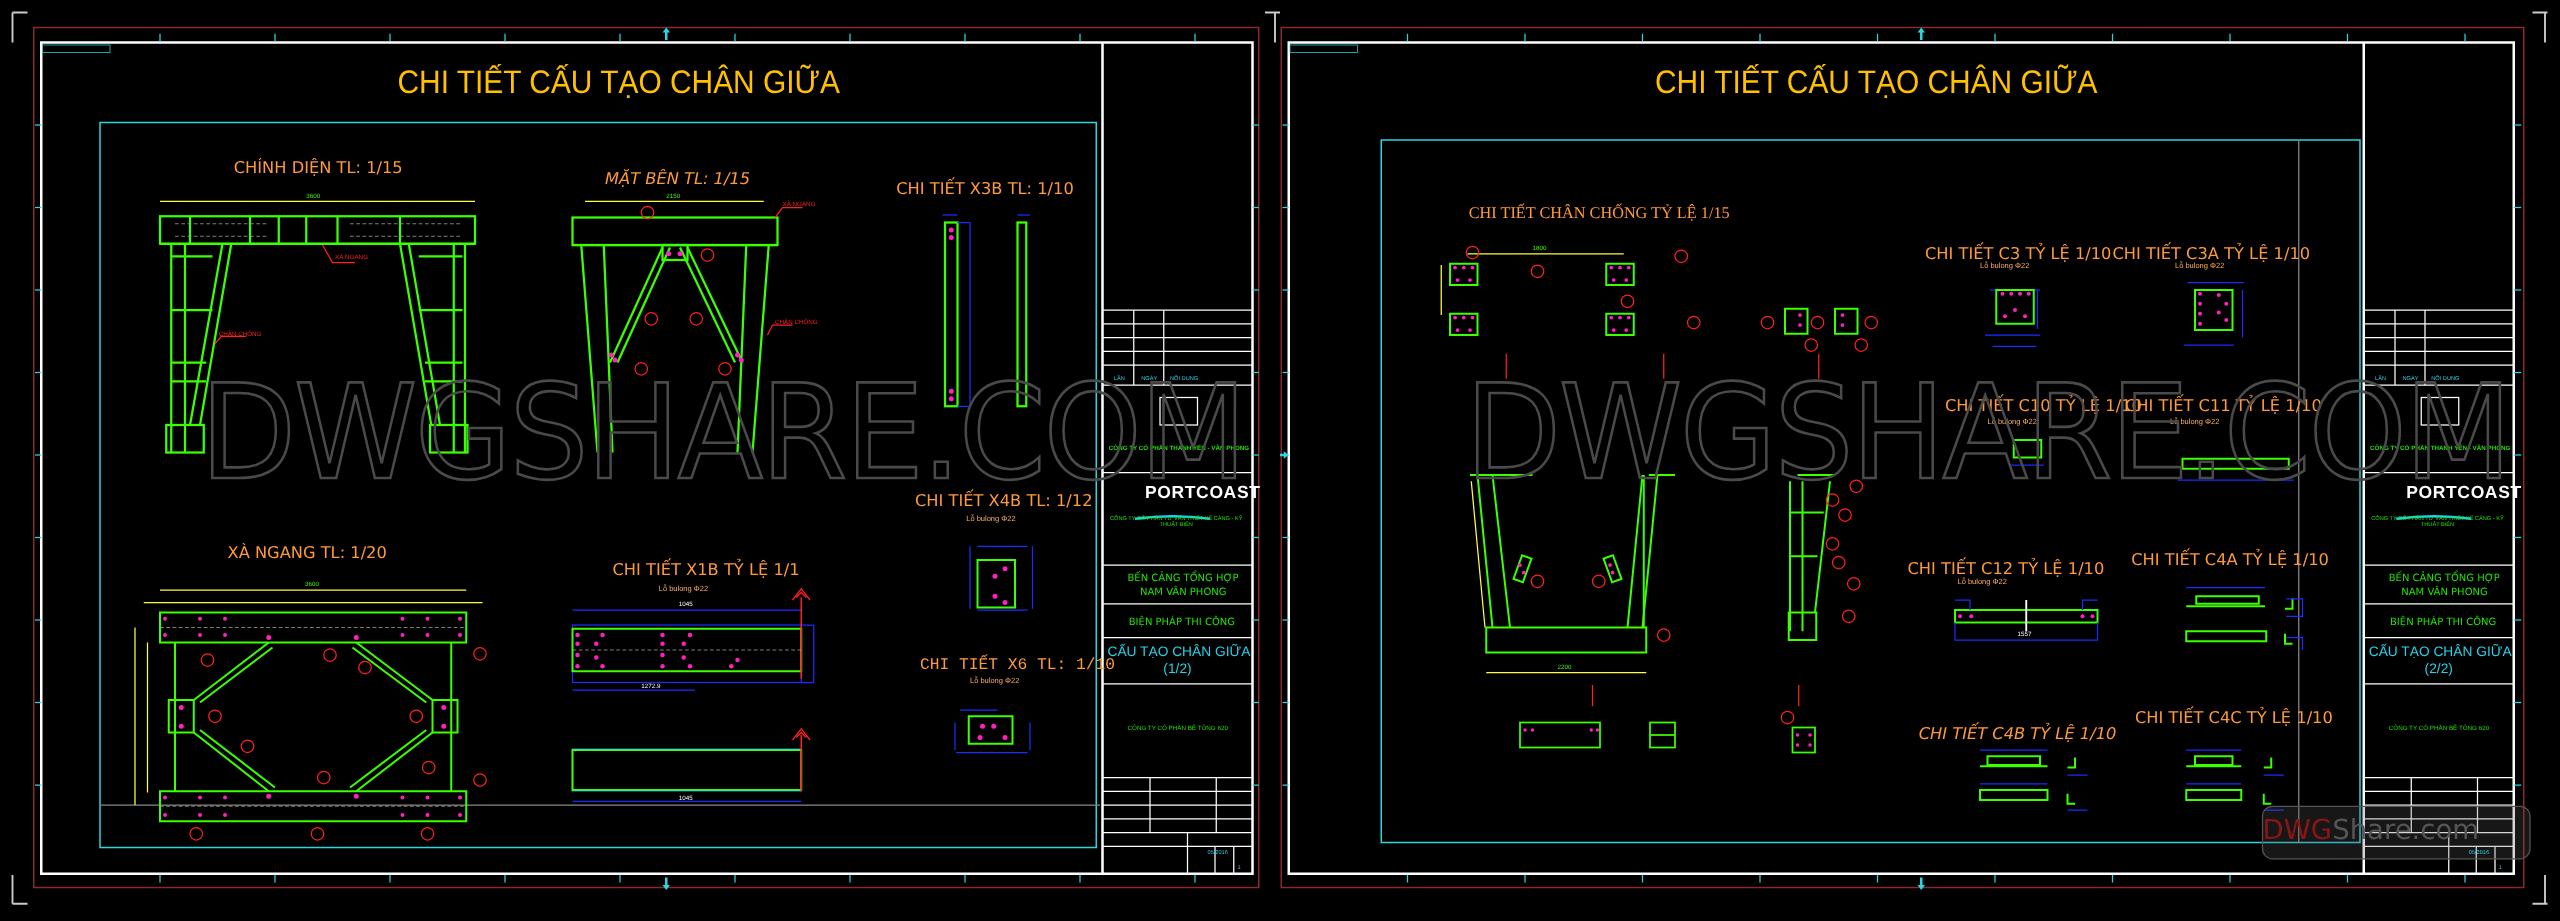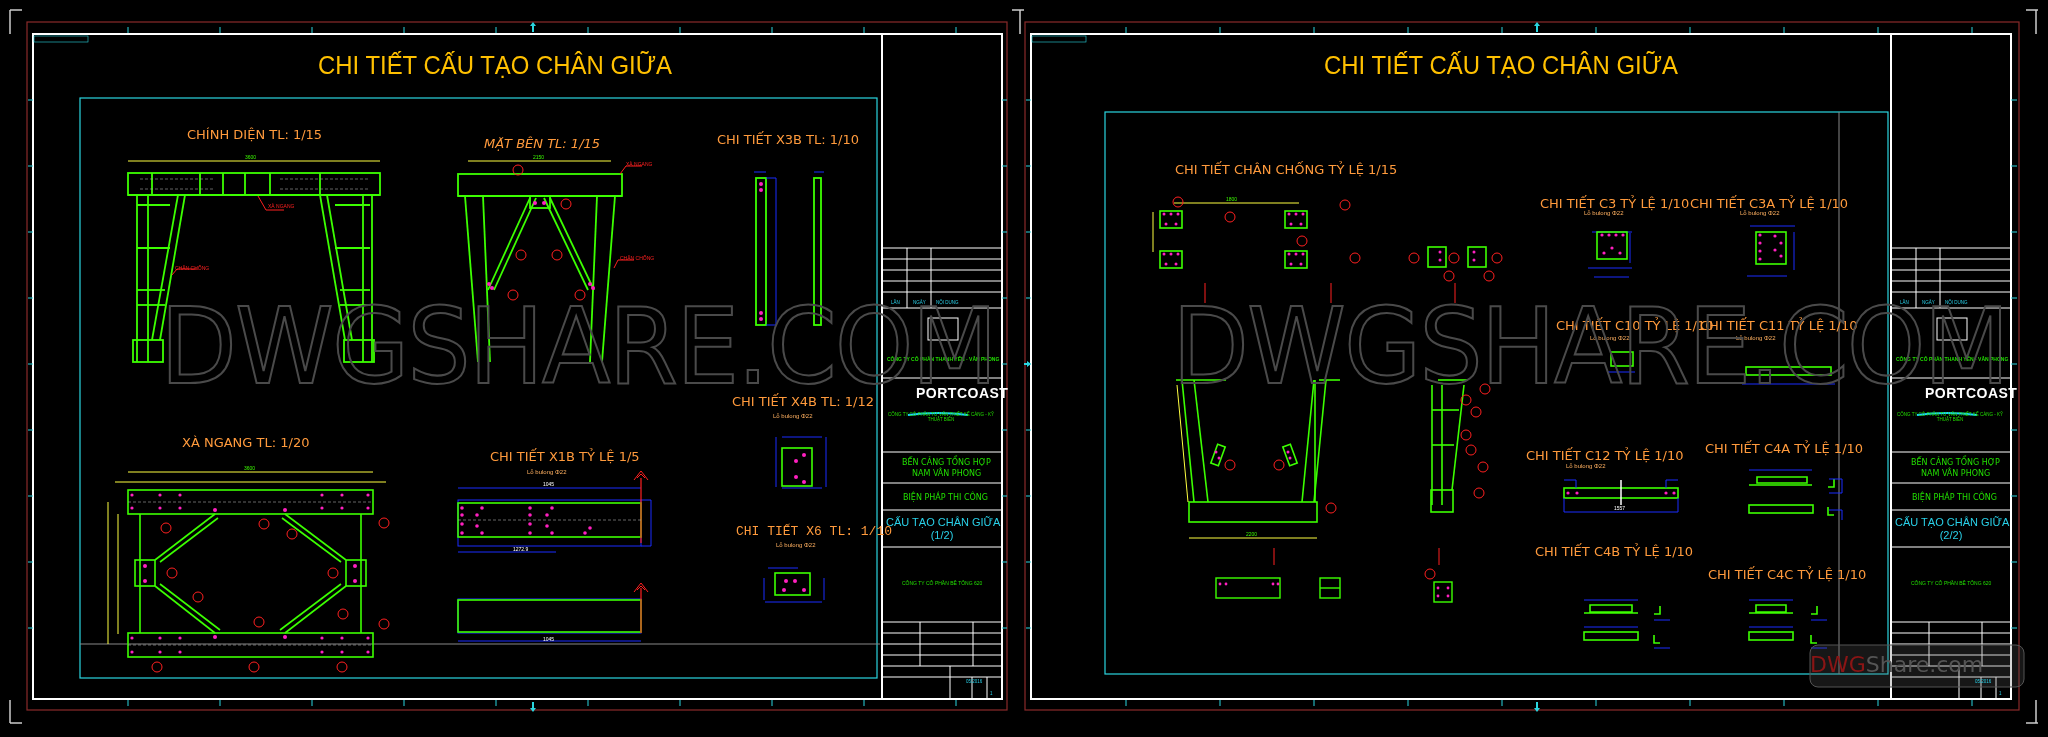--- a/index.html
+++ b/index.html
@@ -333,23 +333,23 @@
       <line x1="950" y1="666" x2="950" y2="699"></line>
         <line x1="972" y1="677" x2="972" y2="699"></line>
       <line x1="987" y1="677" x2="987" y2="699"></line>
     </g>
     <path d="M908,415 q30,-4 60,0" stroke="#1ad4ff" stroke-width="2" fill="none"></path>
   </svg>
 
   <div class="t title" style="left:318px;top:50px;">CHI TIẾT CẤU TẠO CHÂN GIỮA</div>
   <div class="t lbl" style="left:187px;top:127px;">CHÍNH DIỆN TL: 1/15</div>
   <div class="t lbl" style="left:484px;top:136px;font-style:italic;">MẶT BÊN TL: 1/15</div>
-  <div class="t lbl" style="left:717px;top:132px;">CHI TIẾT X3B TL: 1/10</div>
+  <div class="t lbl" style="left:717px;top:144px;">CHI TIẾT X3B TL: 1/10</div>
   <div class="t lbl" style="left:182px;top:435px;">XÀ NGANG TL: 1/20</div>
-  <div class="t lbl" style="left:490px;top:449px;">CHI TIẾT X1B TỶ LỆ 1/5</div>
+  <div class="t lbl" style="left:490px;top:449px;">CHI TIẾT X1B TỶ LỆ 1/1</div>
   <div class="t sub" style="left:527px;top:469px;">Lỗ bulong Φ22</div>
   <div class="t lbl" style="left:732px;top:394px;">CHI TIẾT X4B TL: 1/12</div>
   <div class="t sub" style="left:773px;top:413px;">Lỗ bulong Φ22</div>
   <div class="t lbl" style="left:736px;top:524px;font-family:Liberation Mono, monospace;">CHI TIẾT X6 TL: 1/10</div>
   <div class="t sub" style="left:776px;top:542px;">Lỗ bulong Φ22</div>
 
   <div class="t dim" style="left:245px;top:154px;color:#3cff00;">3600</div>
   <div class="t dim" style="left:533px;top:154px;color:#3cff00;">2150</div>
   <div class="t dim" style="left:268px;top:203px;color:#ff2020;">XÀ NGANG</div>
   <div class="t dim" style="left:175px;top:265px;color:#ff2020;">CHÂN CHỐNG</div>
@@ -651,33 +651,33 @@
         <line x1="958" y1="622" x2="958" y2="666"></line>
       <line x1="935" y1="666" x2="935" y2="699"></line>
         <line x1="957" y1="677" x2="957" y2="699"></line>
       <line x1="972" y1="677" x2="972" y2="699"></line>
     </g>
     <path d="M893,415 q30,-4 60,0" stroke="#1ad4ff" stroke-width="2" fill="none"></path>
     <rect x="786" y="645" width="214" height="42" rx="8" fill="rgba(90,90,90,0.25)" stroke="#555" stroke-width="1"></rect>
   </svg>
 
   <div class="t title" style="left:300px;top:50px;">CHI TIẾT CẤU TẠO CHÂN GIỮA</div>
-  <div class="t lbl" style="left:151px;top:162px;">CHI TIẾT CHÂN CHỐNG TỶ LỆ 1/15</div>
+  <div class="t lbl" style="left:151px;top:162px;font-family:Liberation Serif, serif;">CHI TIẾT CHÂN CHỐNG TỶ LỆ 1/15</div>
   <div class="t lbl" style="left:516px;top:196px;">CHI TIẾT C3 TỶ LỆ 1/10</div>
   <div class="t sub" style="left:560px;top:210px;">Lỗ bulong Φ22</div>
   <div class="t lbl" style="left:666px;top:196px;">CHI TIẾT C3A TỶ LỆ 1/10</div>
   <div class="t sub" style="left:716px;top:210px;">Lỗ bulong Φ22</div>
   <div class="t lbl" style="left:532px;top:318px;">CHI TIẾT C10 TỶ LỆ 1/10</div>
   <div class="t sub" style="left:566px;top:335px;">Lỗ bulong Φ22</div>
   <div class="t lbl" style="left:676px;top:318px;">CHI TIẾT C11 TỶ LỆ 1/10</div>
   <div class="t sub" style="left:712px;top:335px;">Lỗ bulong Φ22</div>
   <div class="t lbl" style="left:502px;top:448px;">CHI TIẾT C12 TỶ LỆ 1/10</div>
   <div class="t sub" style="left:542px;top:463px;">Lỗ bulong Φ22</div>
   <div class="t lbl" style="left:681px;top:441px;">CHI TIẾT C4A TỶ LỆ 1/10</div>
-  <div class="t lbl" style="left:511px;top:544px;">CHI TIẾT C4B TỶ LỆ 1/10</div>
+  <div class="t lbl" style="left:511px;top:580px;font-style:italic;">CHI TIẾT C4B TỶ LỆ 1/10</div>
   <div class="t lbl" style="left:684px;top:567px;">CHI TIẾT C4C TỶ LỆ 1/10</div>
 
   <div class="t dim" style="left:202px;top:196px;color:#3cff00;">1800</div>
   <div class="t dim" style="left:222px;top:531px;color:#3cff00;">2200</div>
   <div class="t dim" style="left:590px;top:505px;">1557</div>
 
   <div class="t tb-small" style="left:876px;top:300px;color:#29d0e8;">LẦN</div>
   <div class="t tb-small" style="left:898px;top:300px;color:#29d0e8;">NGÀY</div>
   <div class="t tb-small" style="left:921px;top:300px;color:#29d0e8;">NỘI DUNG</div>
   <div class="t tb-small" style="left:872px;top:356px;font-size:5px;font-weight:bold;">CÔNG TY CỔ PHẦN THANH YẾN - VÂN PHONG</div>

